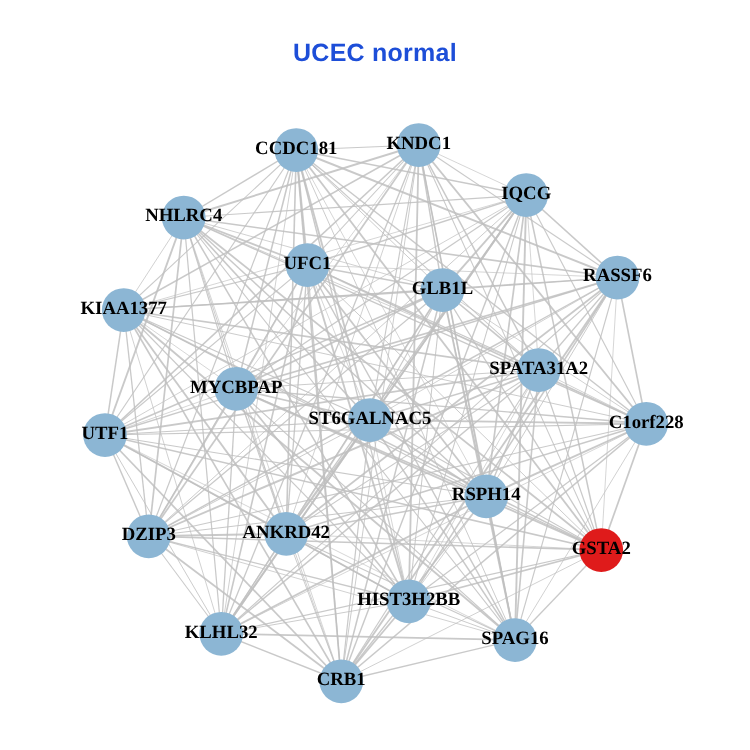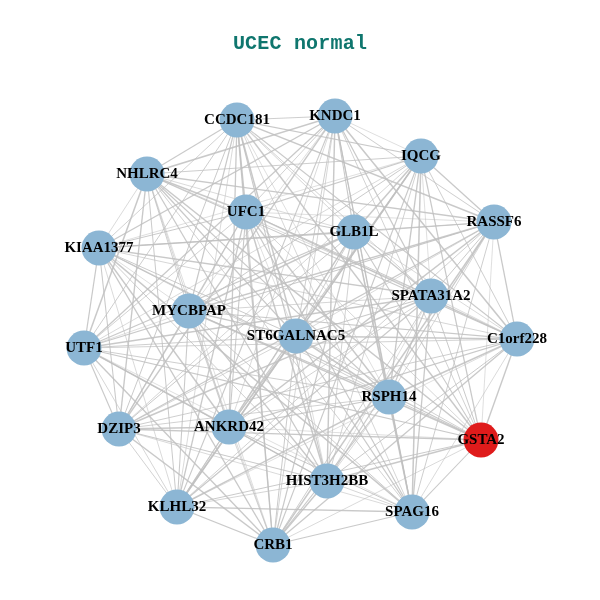--- a/index.html
+++ b/index.html
@@ -25,21 +25,21 @@
   .node-label {
     font-family: "Liberation Serif", serif;
     font-weight: bold;
     font-size: 15px;
   }
 </style>
 </head>
 <body>
 
 <div id="stage">
-  <div id="plot-title" style="color: #0f766e; font-family: Liberation Mono, monospace;">UCEC normal</div>
+  <div id="plot-title" style="color: #1d4ed8;">UCEC normal</div>
   <svg id="net-svg" width="600" height="600" viewBox="0 0 600 600">
       <g>
         <line x1="237" y1="120" x2="335" y2="116" stroke="#BFBFBF" stroke-width="0.91" stroke-opacity="0.85"></line>
         <line x1="237" y1="120" x2="421" y2="156" stroke="#BFBFBF" stroke-width="1.22" stroke-opacity="0.85"></line>
         <line x1="237" y1="120" x2="494" y2="222" stroke="#BFBFBF" stroke-width="1.52" stroke-opacity="0.85"></line>
         <line x1="237" y1="120" x2="431" y2="296" stroke="#BFBFBF" stroke-width="0.83" stroke-opacity="0.85"></line>
         <line x1="237" y1="120" x2="517" y2="339" stroke="#BFBFBF" stroke-width="1.14" stroke-opacity="0.85"></line>
         <line x1="237" y1="120" x2="481" y2="440" stroke="#BFBFBF" stroke-width="1.45" stroke-opacity="0.85"></line>
         <line x1="237" y1="120" x2="412" y2="512" stroke="#BFBFBF" stroke-width="0.75" stroke-opacity="0.85"></line>
         <line x1="237" y1="120" x2="327" y2="481" stroke="#BFBFBF" stroke-width="1.06" stroke-opacity="0.85"></line>

